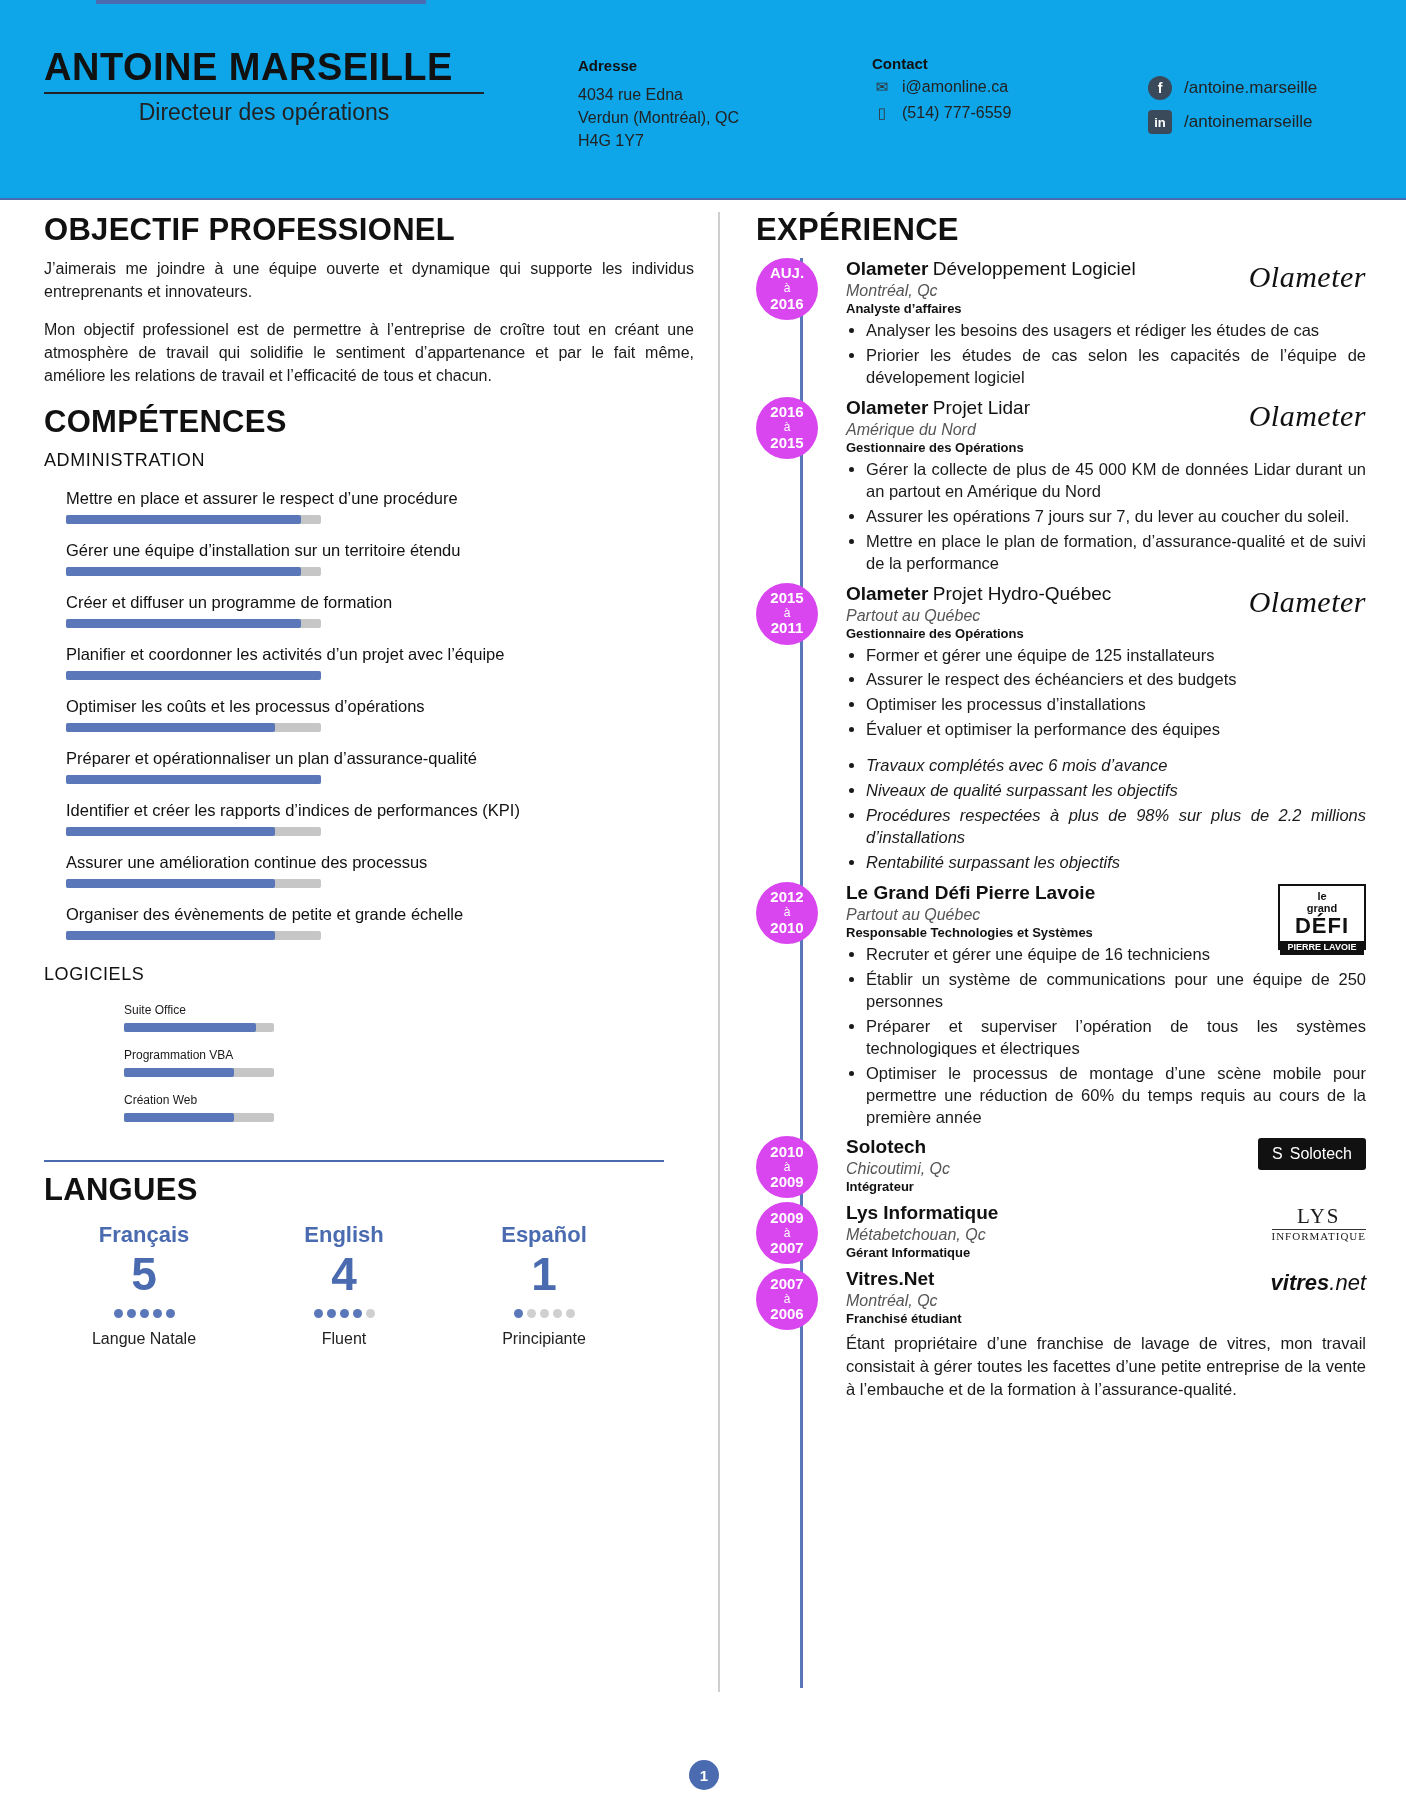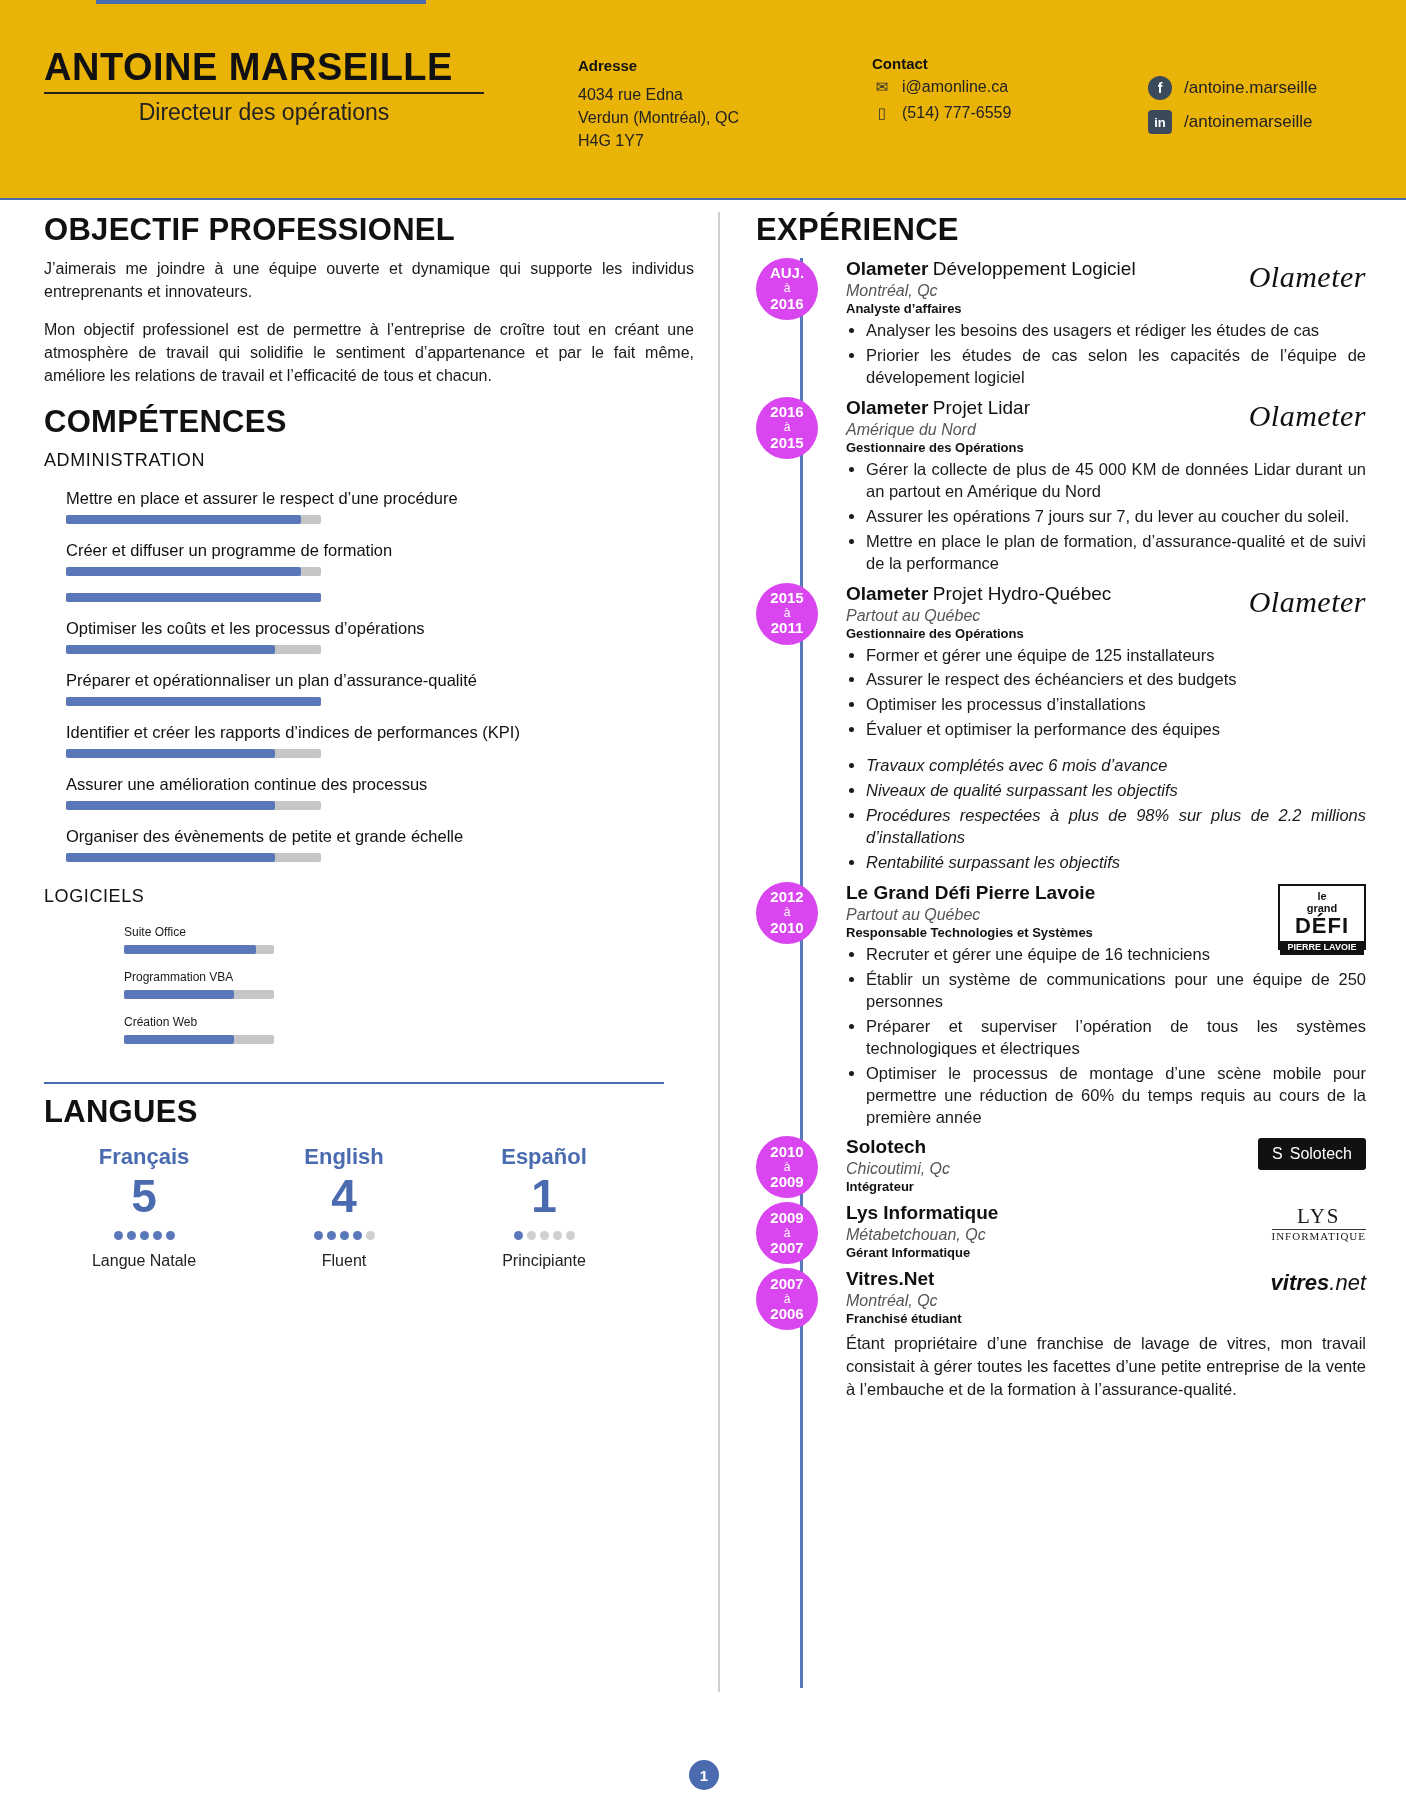--- a/index.html
+++ b/index.html
@@ -10,21 +10,21 @@
     font-family: "Liberation Sans", sans-serif;
     color: #1a1a1a;
     position: relative;
     overflow: hidden;
   }
   .page { width:1406px; height:1819px; position:relative; background:#fff; }
 
   
   .header {
     position:absolute; left:0; top:0; width:1406px; height:200px;
-    background:#eab308; border-bottom:2px solid #4a6bb0;
+    background:#0ea5e9; border-bottom:2px solid #4a6bb0;
   }
   .top-bar {
     position:absolute; left:96px; top:-10px; width:330px; height:14px;
     background:#4a6bb0;
   }
   .name-block { position:absolute; left:44px; top:48px; width:440px; }
   .name {
     font-size:38px; font-weight:bold; letter-spacing:0.5px; color:#111;
     margin:0; line-height:1.05;
   }
@@ -187,26 +187,33 @@
     <div class="sub-head">ADMINISTRATION</div>
 
     <div id="skill-list">
         <div class="skill">
           <div class="skill-label">Mettre en place et assurer le respect d’une procédure</div>
           <div class="bar-bg">
             <div class="bar-fill" style="width: 92%;"></div>
           </div>
         </div>
         <div class="skill">
+          <div class="skill-label">Gérer une équipe d’installation sur un territoire étendu</div>
+          <div class="bar-bg">
+            <div class="bar-fill" style="width: 92%;"></div>
+          </div>
+        </div>
+        <div class="skill">
           <div class="skill-label">Créer et diffuser un programme de formation</div>
           <div class="bar-bg">
             <div class="bar-fill" style="width: 92%;"></div>
           </div>
         </div>
         <div class="skill">
+          <div class="skill-label">Planifier et coordonner les activités d’un projet avec l’équipe</div>
           <div class="bar-bg">
             <div class="bar-fill" style="width: 100%;"></div>
           </div>
         </div>
         <div class="skill">
           <div class="skill-label">Optimiser les coûts et les processus d’opérations</div>
           <div class="bar-bg">
             <div class="bar-fill" style="width: 82%;"></div>
           </div>
         </div>

